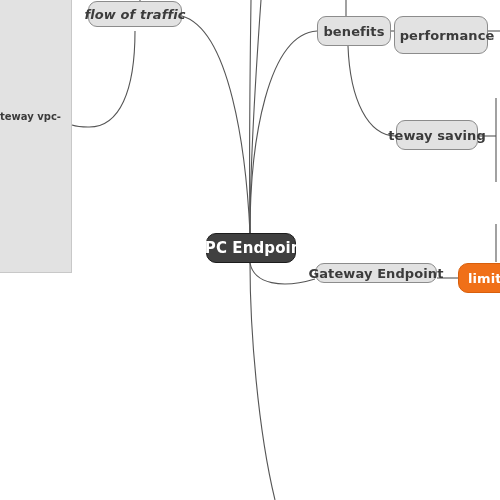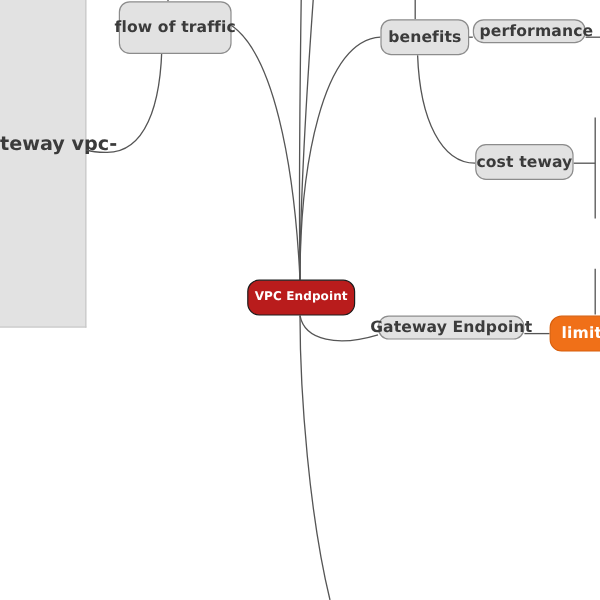--- a/index.html
+++ b/index.html
@@ -42,35 +42,35 @@
     letter-spacing: 0.1px;
     white-space: nowrap;
     line-height: 1;
   }
   .node.plain {
     background: #e2e2e2;
     border: 1.4px solid #8c8c8c;
     color: #3b3b3b;
   }
   .node.root {
-    background: #b91c1c;
+    background: #404040;
     border: 1.4px solid #1c1c1c;
     color: #ffffff;
     border-radius: 10px;
-    font-size: 10px;
+    font-size: 15px;
   }
   .node.accent {
     background: #f07018;
     border: 1.4px solid #d85f0c;
     color: #ffffff;
     border-radius: 10px;
   }
   .grouplabel {
     position: absolute;
-    font-size: 16px;
+    font-size: 10px;
     font-weight: bold;
     color: #3b3b3b;
     white-space: nowrap;
     line-height: 1;
   }
 </style>
 </head>
 <body>
 
 <div id="canvas">
@@ -111,34 +111,34 @@
       <path d="M 437,278 L 458,278"></path>
 
       <path d="M 496,262 L 496,224"></path>
     </g>
   </svg>
 
   <div class="node root" style="left:206px; top:233px; width:90px; height:30px;">
     <span>VPC Endpoint</span>
   </div>
 
-  <div class="node plain" style="left:99px; top:1px; width:94px; height:44px;">
+  <div class="node plain" style="left:88px; top:1px; width:94px; height:26px;font-style:italic;">
     <span>flow of traffic</span>
   </div>
 
   <div class="node plain" style="left:317px; top:16px; width:74px; height:30px;">
     <span>benefits</span>
   </div>
 
-  <div class="node plain" style="left:394px; top:16px; width:94px; height:20px;padding-left:12px;">
+  <div class="node plain" style="left:394px; top:16px; width:94px; height:38px;padding-left:12px;">
     <span>performance</span>
   </div>
 
   <div class="node plain" style="left:396px; top:120px; width:82px; height:30px;">
-    <span>cost teway</span>
+    <span>teway saving</span>
   </div>
 
   <div class="node plain" style="left:315px; top:263px; width:122px; height:20px;">
     <span>Gateway Endpoint</span>
   </div>
 
   <div class="node accent" style="left:458px; top:263px; width:70px; height:30px; justify-content:flex-start; padding-left:9px;">
     <span>limitations</span>
   </div>
 

